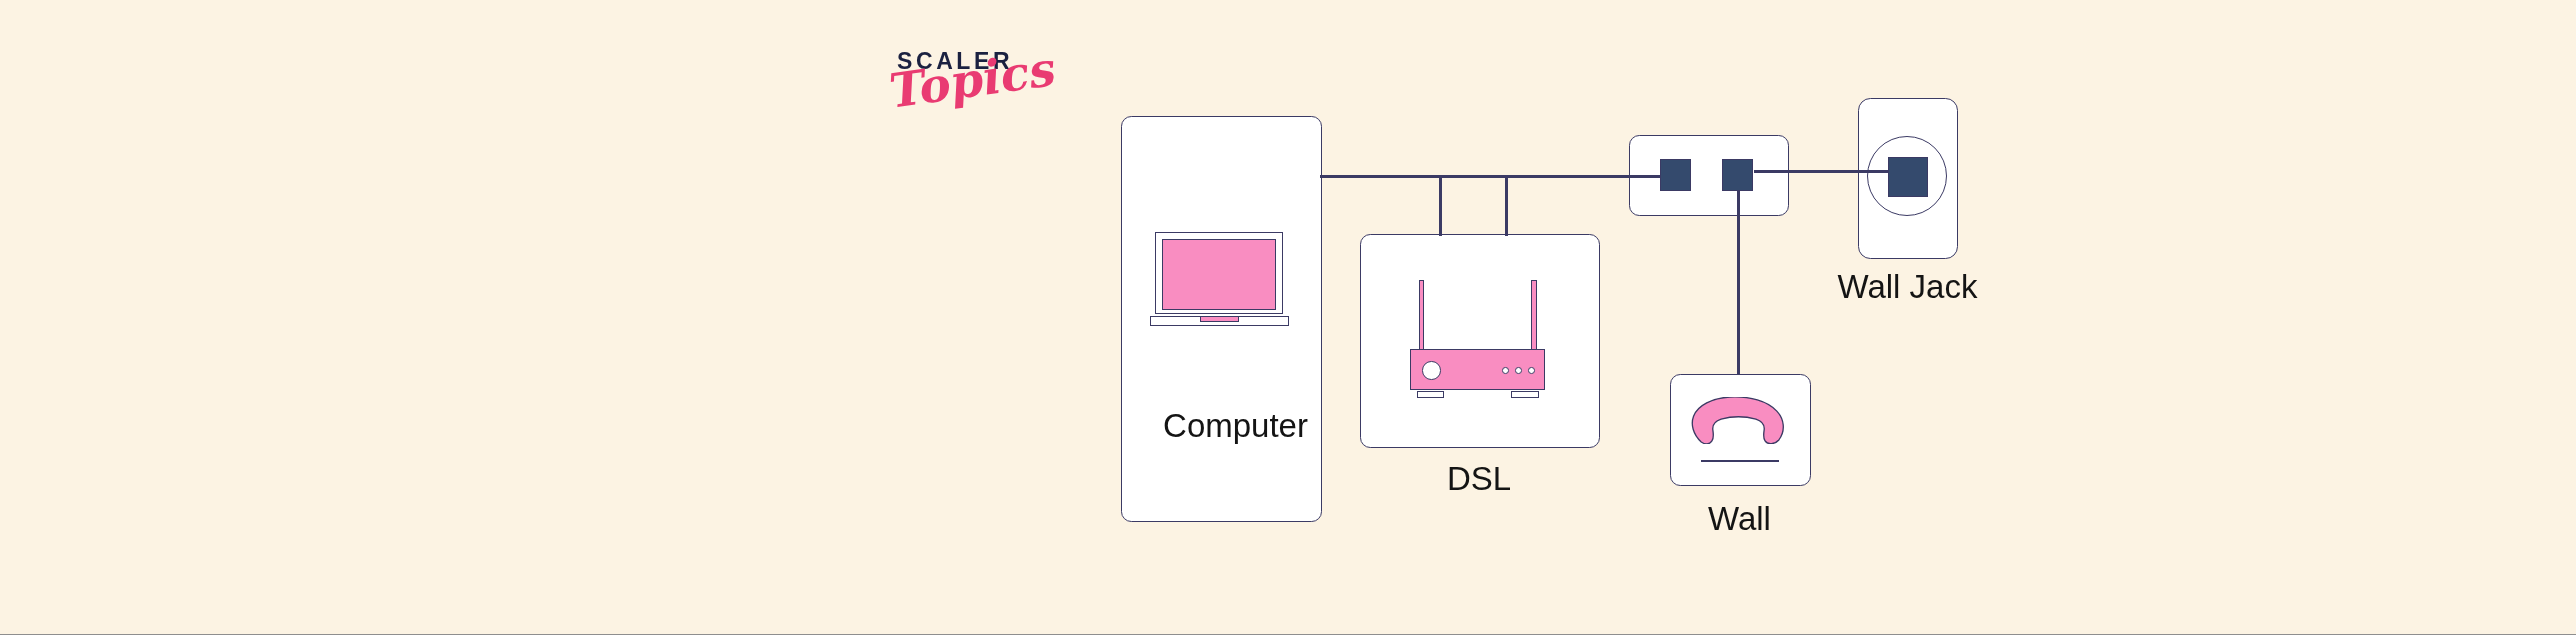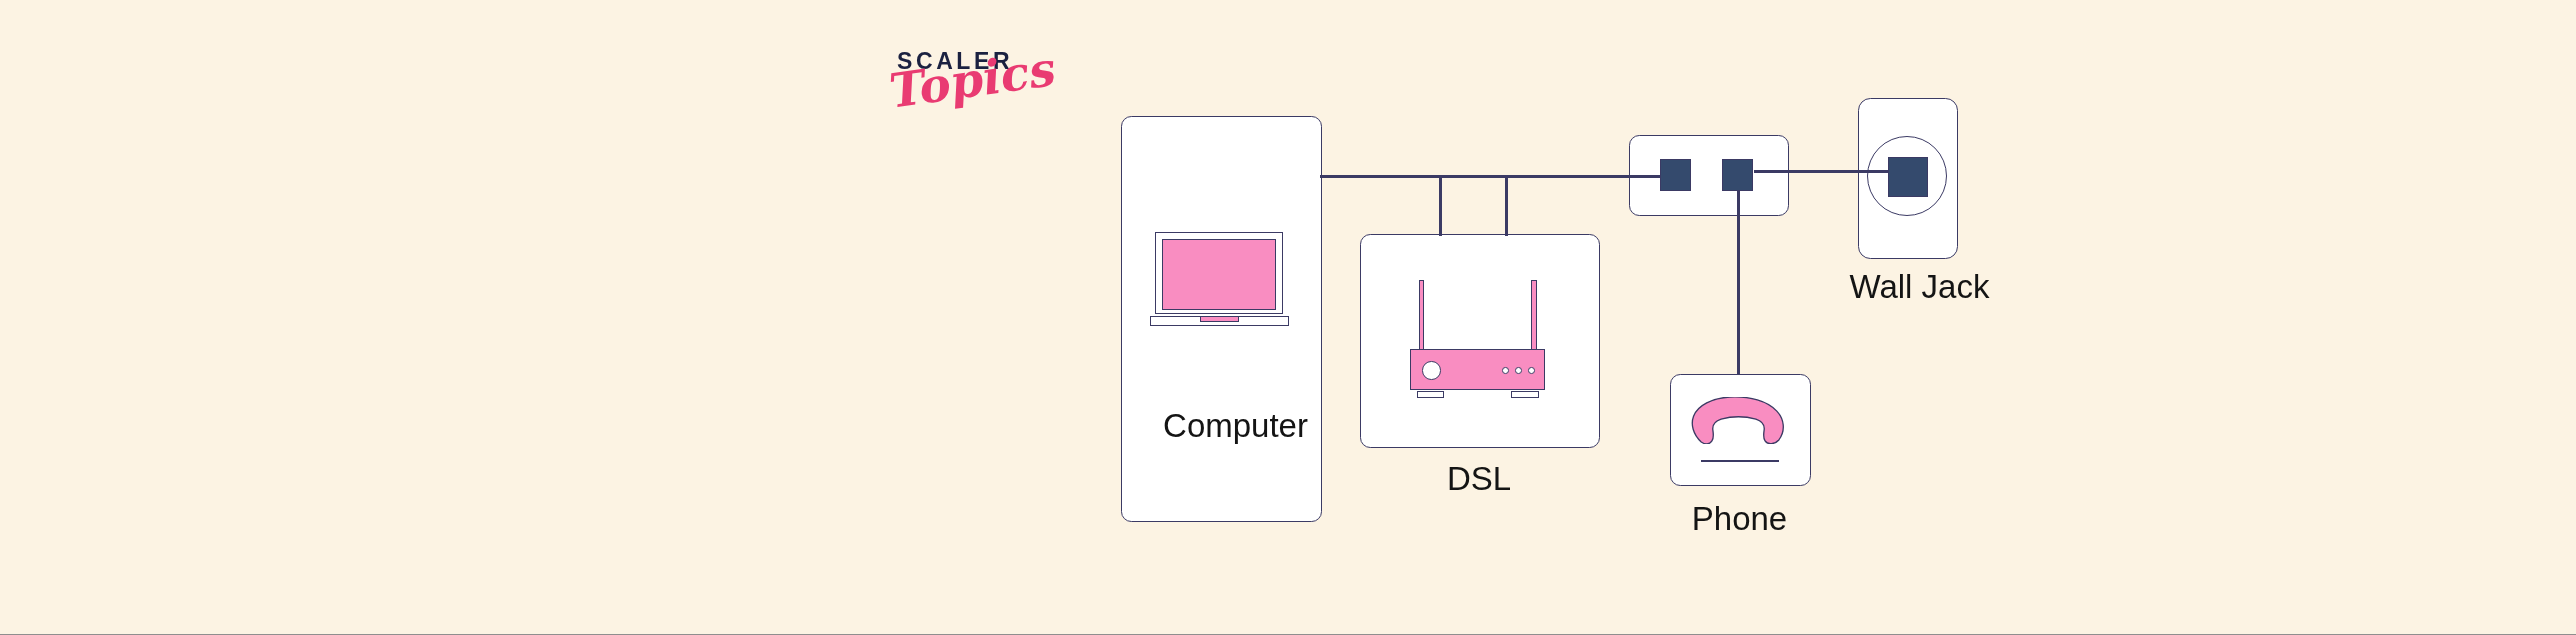--- a/index.html
+++ b/index.html
@@ -38,21 +38,21 @@
   .line-drop-right{left:1505px;top:175px;width:2.6px;height:61px;}
   .line-jack{left:1754px;top:170px;width:134px;height:2.6px;}
   .line-phone{left:1737px;top:191px;width:2.6px;height:184px;}
   
   .label{
     position:absolute;color:var(--ink);font-size:33px;line-height:1;
     text-align:center;z-index:5;
   }
   .label-computer{left:1121px;top:409px;width:229px;}
   .label-dsl{left:1360px;top:462px;width:238px;font-weight:400;}
-  .label-walljack{left:1830px;top:270px;width:155px;margin-left:12px;}
+  .label-walljack{left:1830px;top:270px;width:155px;}
   .label-phone{left:1662px;top:502px;width:155px;}
   
   .laptop-screen{position:absolute;left:1155px;top:232px;width:128px;height:82px;background:var(--white);border:1.5px solid var(--line);box-sizing:border-box;z-index:2;}
   .laptop-screen-fill{position:absolute;left:1162px;top:239px;width:114px;height:71px;background:var(--pink);border:1px solid var(--line);box-sizing:border-box;z-index:3;}
   .laptop-base{position:absolute;left:1150px;top:316px;width:139px;height:10.3px;background:var(--white);border:1.5px solid var(--line);box-sizing:border-box;z-index:2;}
   .laptop-notch{position:absolute;left:1200px;top:316px;width:39px;height:5.7px;background:var(--pink);border:1px solid var(--line);box-sizing:border-box;z-index:3;}
   
   .router-antenna{position:absolute;width:5.2px;height:71px;background:var(--pink);border:1px solid var(--line);box-sizing:border-box;z-index:2;}
   .router-antenna.left{left:1419px;top:280px;}
   .router-antenna.right{left:1531px;top:280px;width:5.7px;}
@@ -127,17 +127,17 @@
 
   <div class="box box-phone"></div>
   <div>
     <svg class="phone-handset" viewBox="0 0 186 93" preserveAspectRatio="none">
       <path d="M20,89 C4,74 -1,54 5,38 C13,16 42,2 76,0 C115,-2 150,8 168,28 C182,43 186,66 172,85
                C164,94 150,95 145,87 C141,81 142,74 143,67 C145,56 139,48 127,44
                C106,38 80,38 59,44 C47,48 41,56 43,67 C44,74 45,81 41,87 C36,95 27,94 20,89 Z" style="fill:var(--pink);stroke:var(--line);stroke-width:2.6;stroke-linejoin:round;"></path>
     </svg>
     <div class="phone-rest-line"></div>
   </div>
-  <div class="label label-phone">Phone</div>
+  <div class="label label-phone">Wall</div>
 
   <div class="bottom-edge"></div>
 </div>
 
 
 </body></html>

